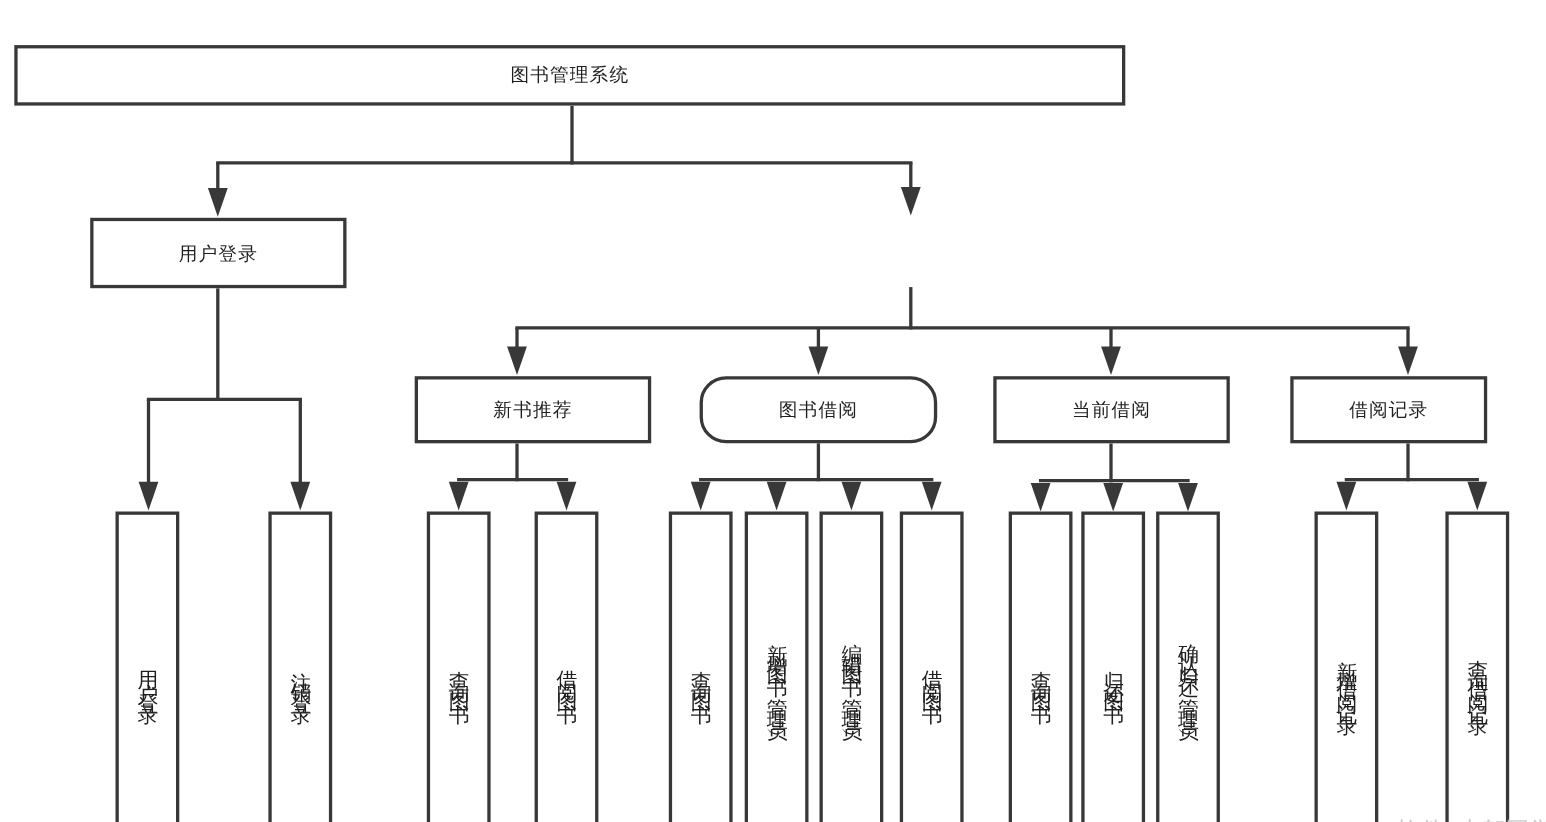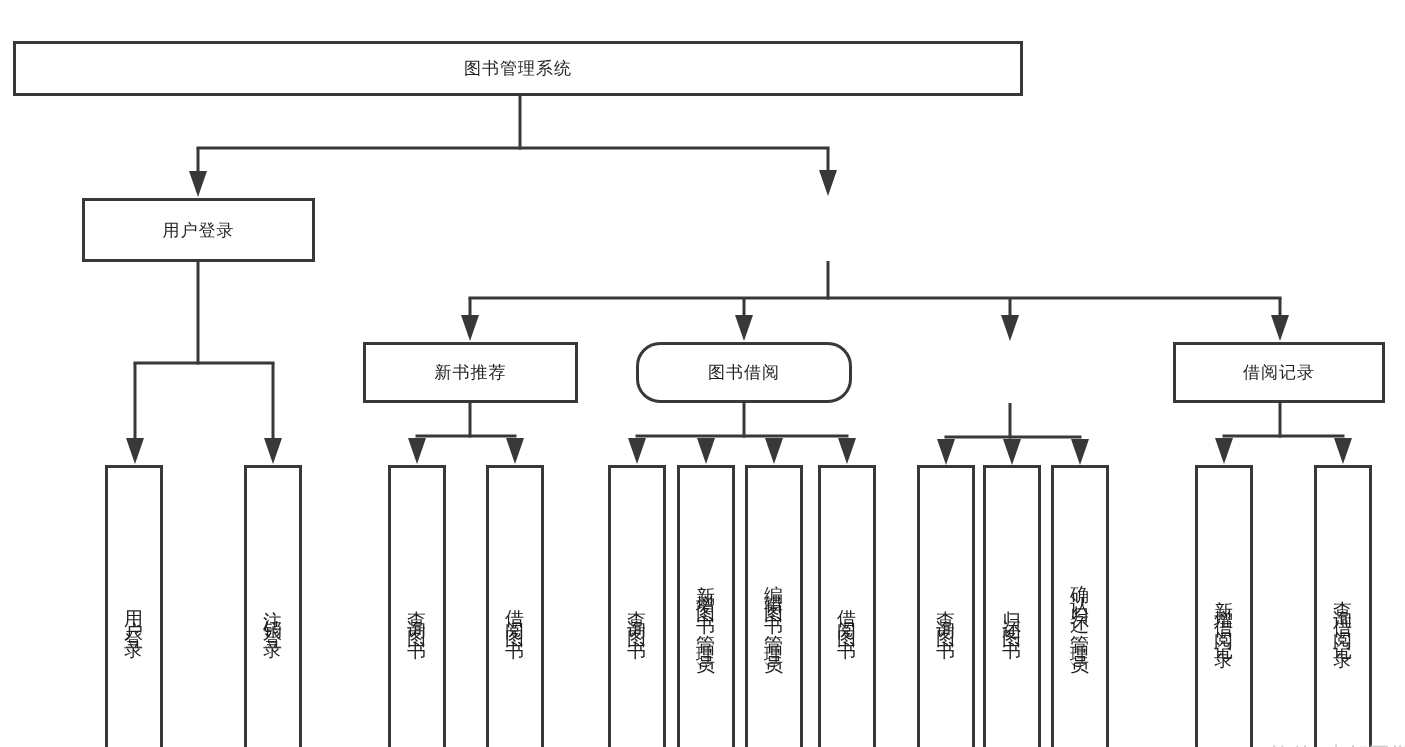--- a/index.html
+++ b/index.html
@@ -29,24 +29,24 @@
     text-orientation:mixed;
     font-size:19px;
     letter-spacing:10px;
     line-height:1;
   }
   
   .n-root        { left:13px;   top:13px;  width:1010px; height:55px; }
   .n-user-login  { left:82px;   top:170px; width:233px;  height:64px; }
   .n-book-mgmt   { left:713px;  top:169px; width:229px;  height:64px; }
   .n-l3          { top:314px;   height:61px; }
-  .n-newbook     { left:363px;  width:215px; }
+  .n-newbook     { left:377px;  width:215px; }
   .n-borrow      { left:636px;  width:216px;border-radius:24px; }
   .n-current     { left:903px;  width:215px; }
-  .n-records     { left:1173px; width:212px; }
+  .n-records     { left:1173px; width:179px; }
   .n-leaf        { top:437px;   height:300px; width:58px; }
   .x-105  { left:105px; }  .x-244  { left:244px; }
   .x-388  { left:388px; }  .x-486  { left:486px; }
   .x-608  { left:608px; }  .x-677  { left:677px; }
   .x-745  { left:745px; }  .x-818  { left:818px; }
   .x-917  { left:917px; }  .x-983  { left:983px; }
   .x-1051 { left:1051px; }
   .x-1195 { left:1195px; } .x-1314 { left:1314px; }
   .watermark {
     position:absolute;
@@ -133,20 +133,23 @@
   <div class="node h-node n-user-login">
     <span>用户登录</span>
   </div>
 
   <div class="node h-node n-l3 n-newbook">
     <span>新书推荐</span>
   </div>
   <div class="node h-node n-l3 n-borrow">
     <span>图书借阅</span>
   </div>
+  <div class="node h-node n-l3 n-current">
+    <span>当前借阅</span>
+  </div>
   <div class="node h-node n-l3 n-records">
     <span>借阅记录</span>
   </div>
 
   <div class="node v-node n-leaf x-105">
     <span>用户登录</span>
   </div>
   <div class="node v-node n-leaf x-244">
     <span>注销登录</span>
   </div>

